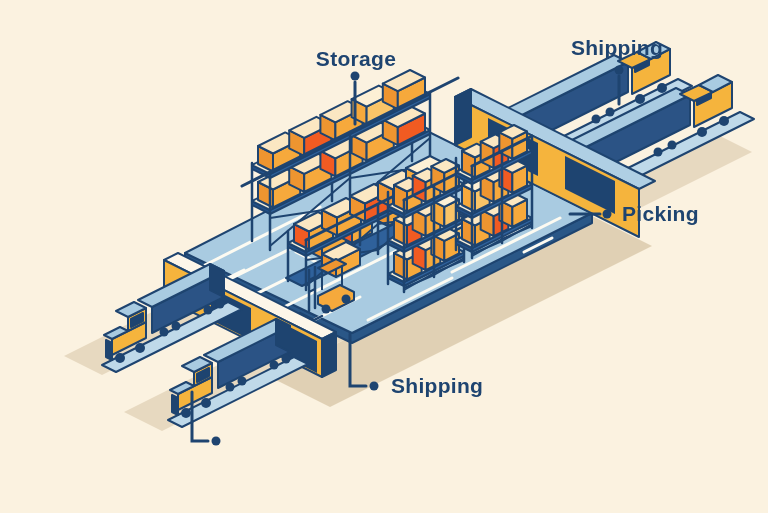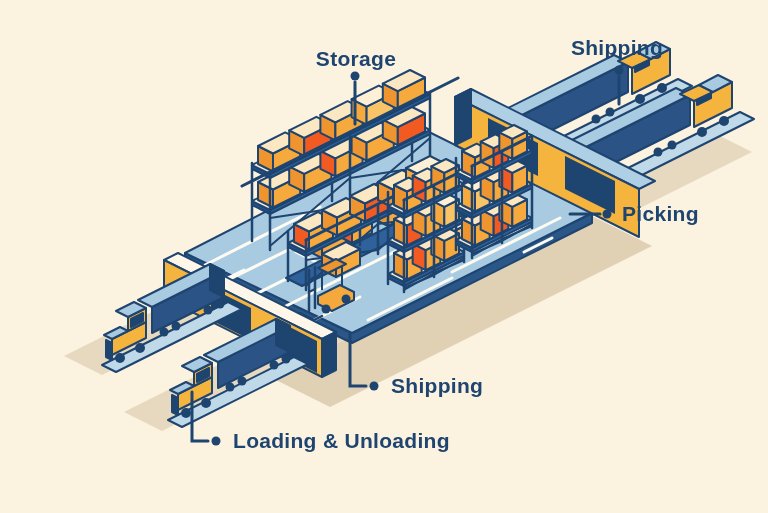--- a/index.html
+++ b/index.html
@@ -337,14 +337,13 @@
       <path d="M192,392 L192,441 L208,441"></path>
       <circle cx="216" cy="441" r="4.5" fill="#1E4470" stroke="none"></circle>
     </g>
   </g>
 </svg>
 
 <div class="lbl center" style="left:356px;top:59px">Storage</div>
 <div class="lbl" style="left:622px;top:214px">Picking</div>
 <div class="lbl center" style="left:617px;top:48px">Shipping</div>
 <div class="lbl" style="left:391px;top:386px">Shipping</div>
-<div class="lbl" style="left:233px;top:441px">Loading &amp; Unloading</div>
 </div>
 
 </body></html>

